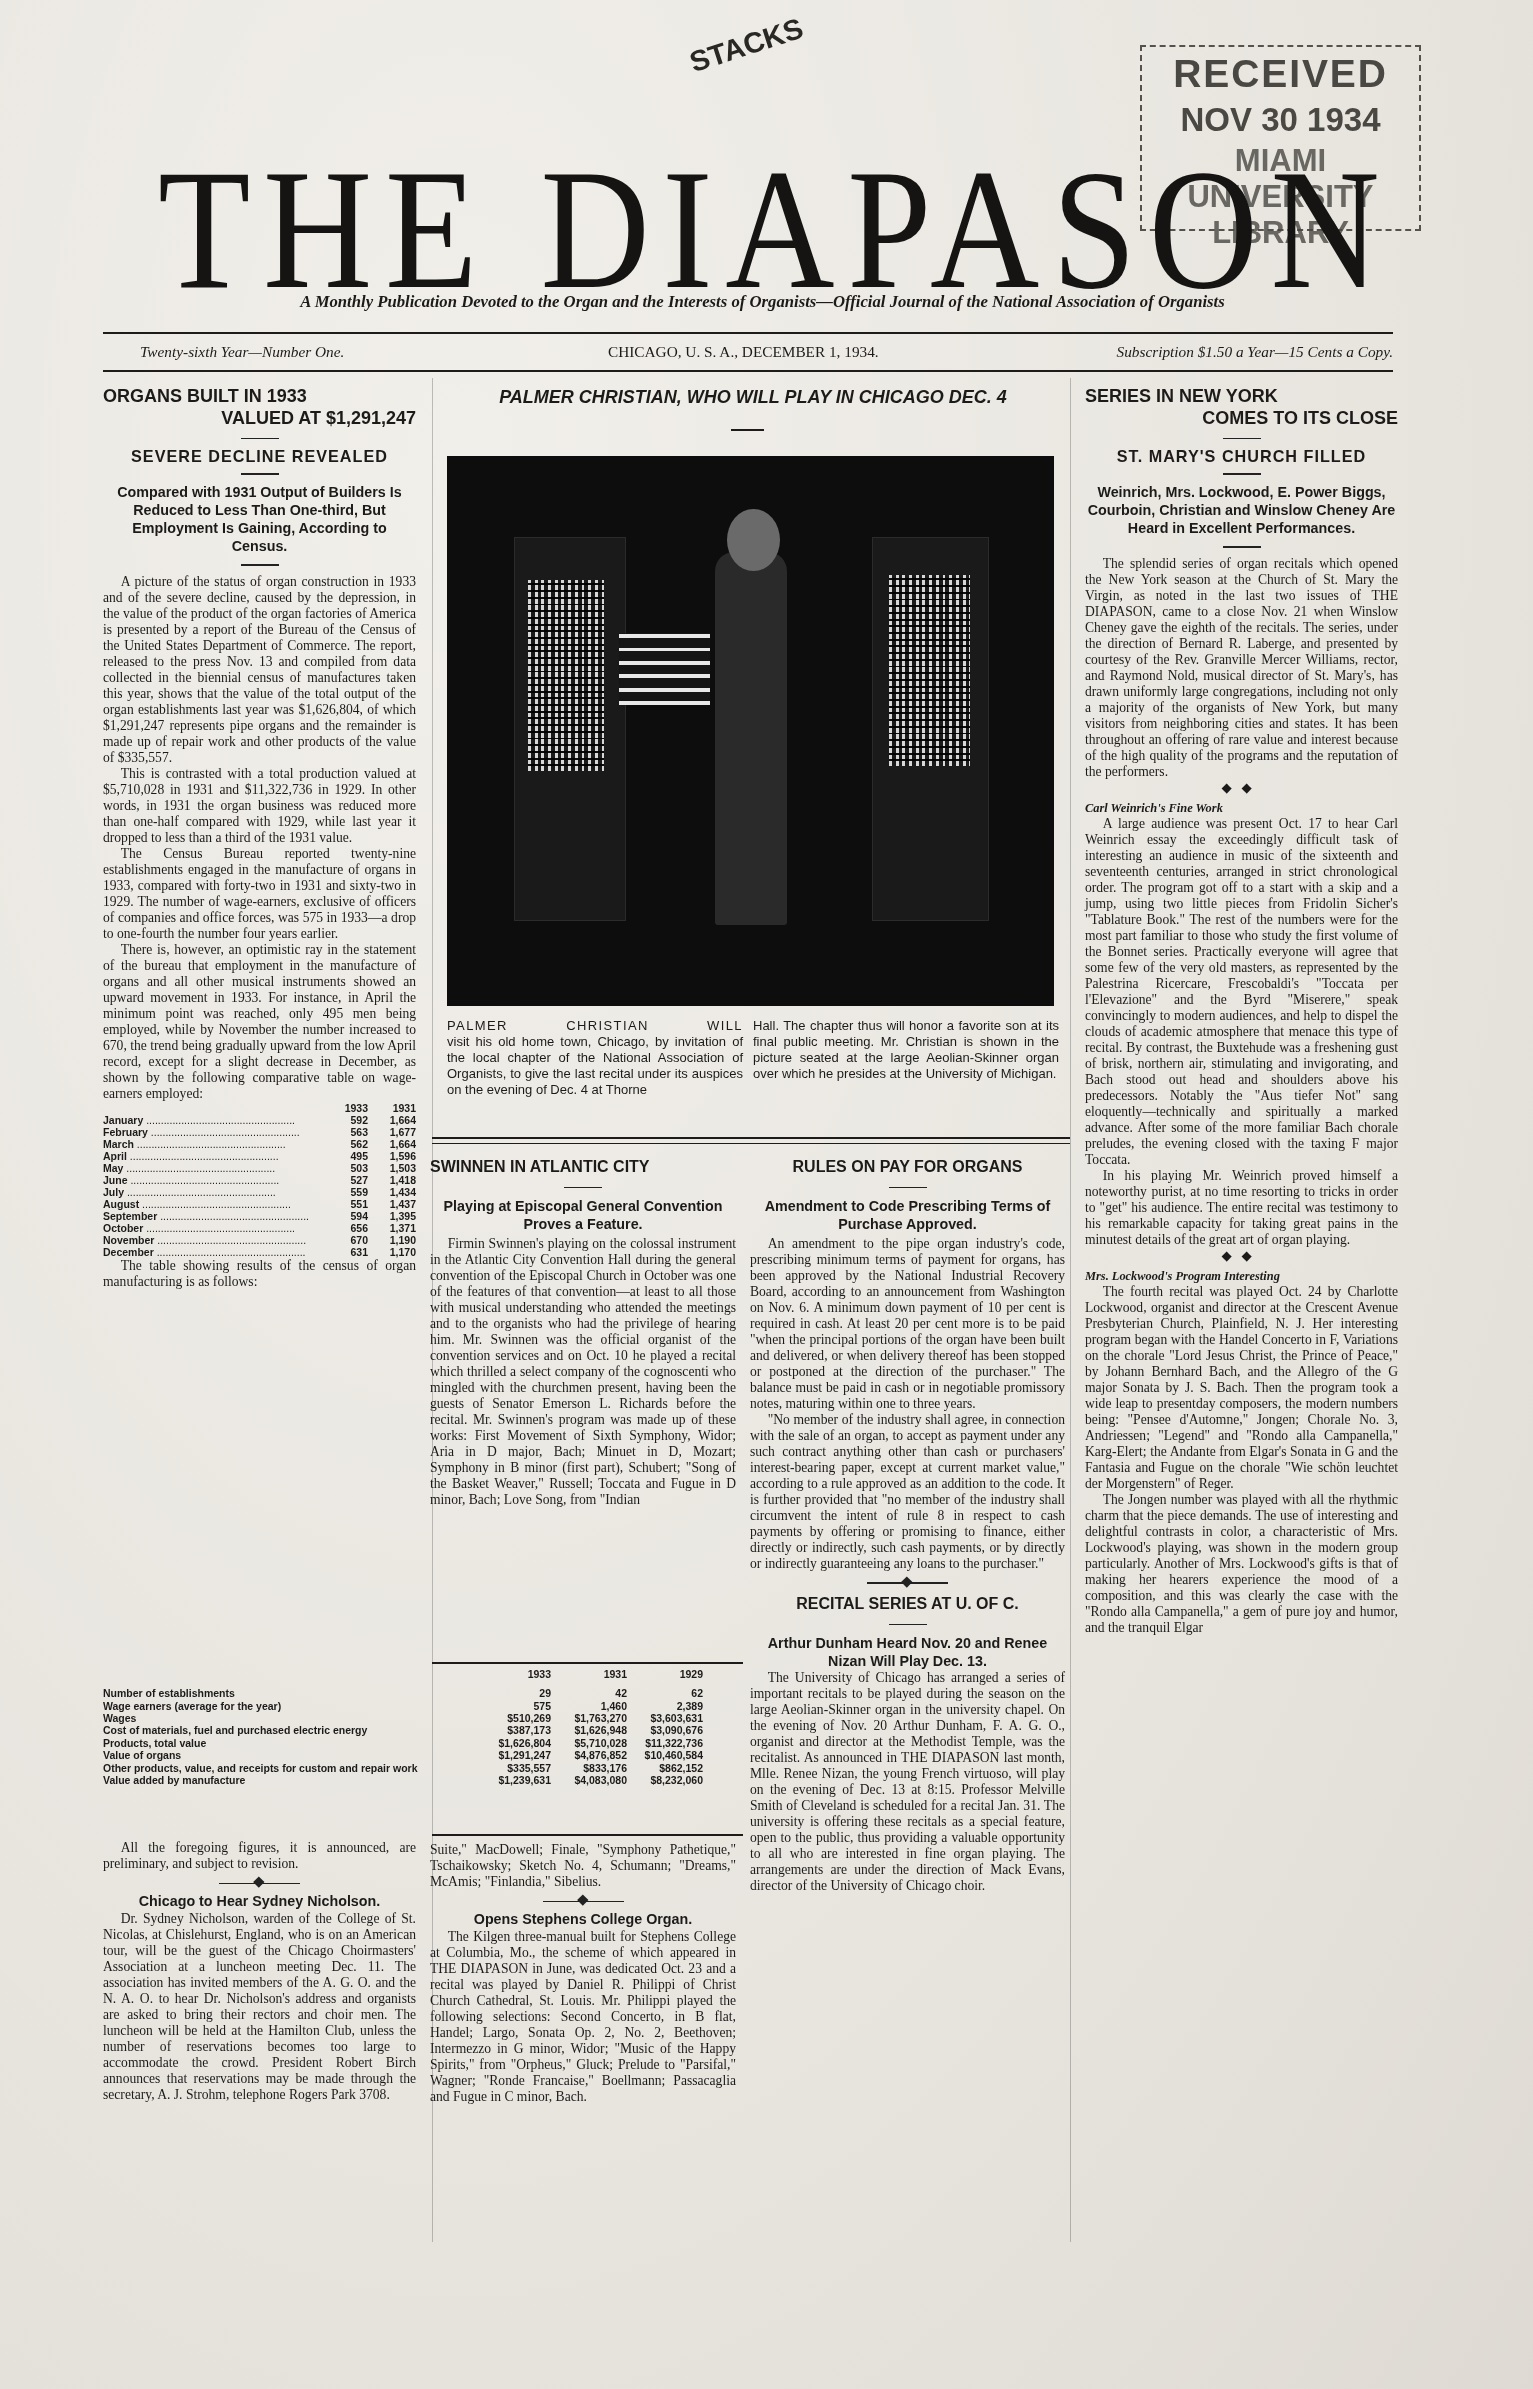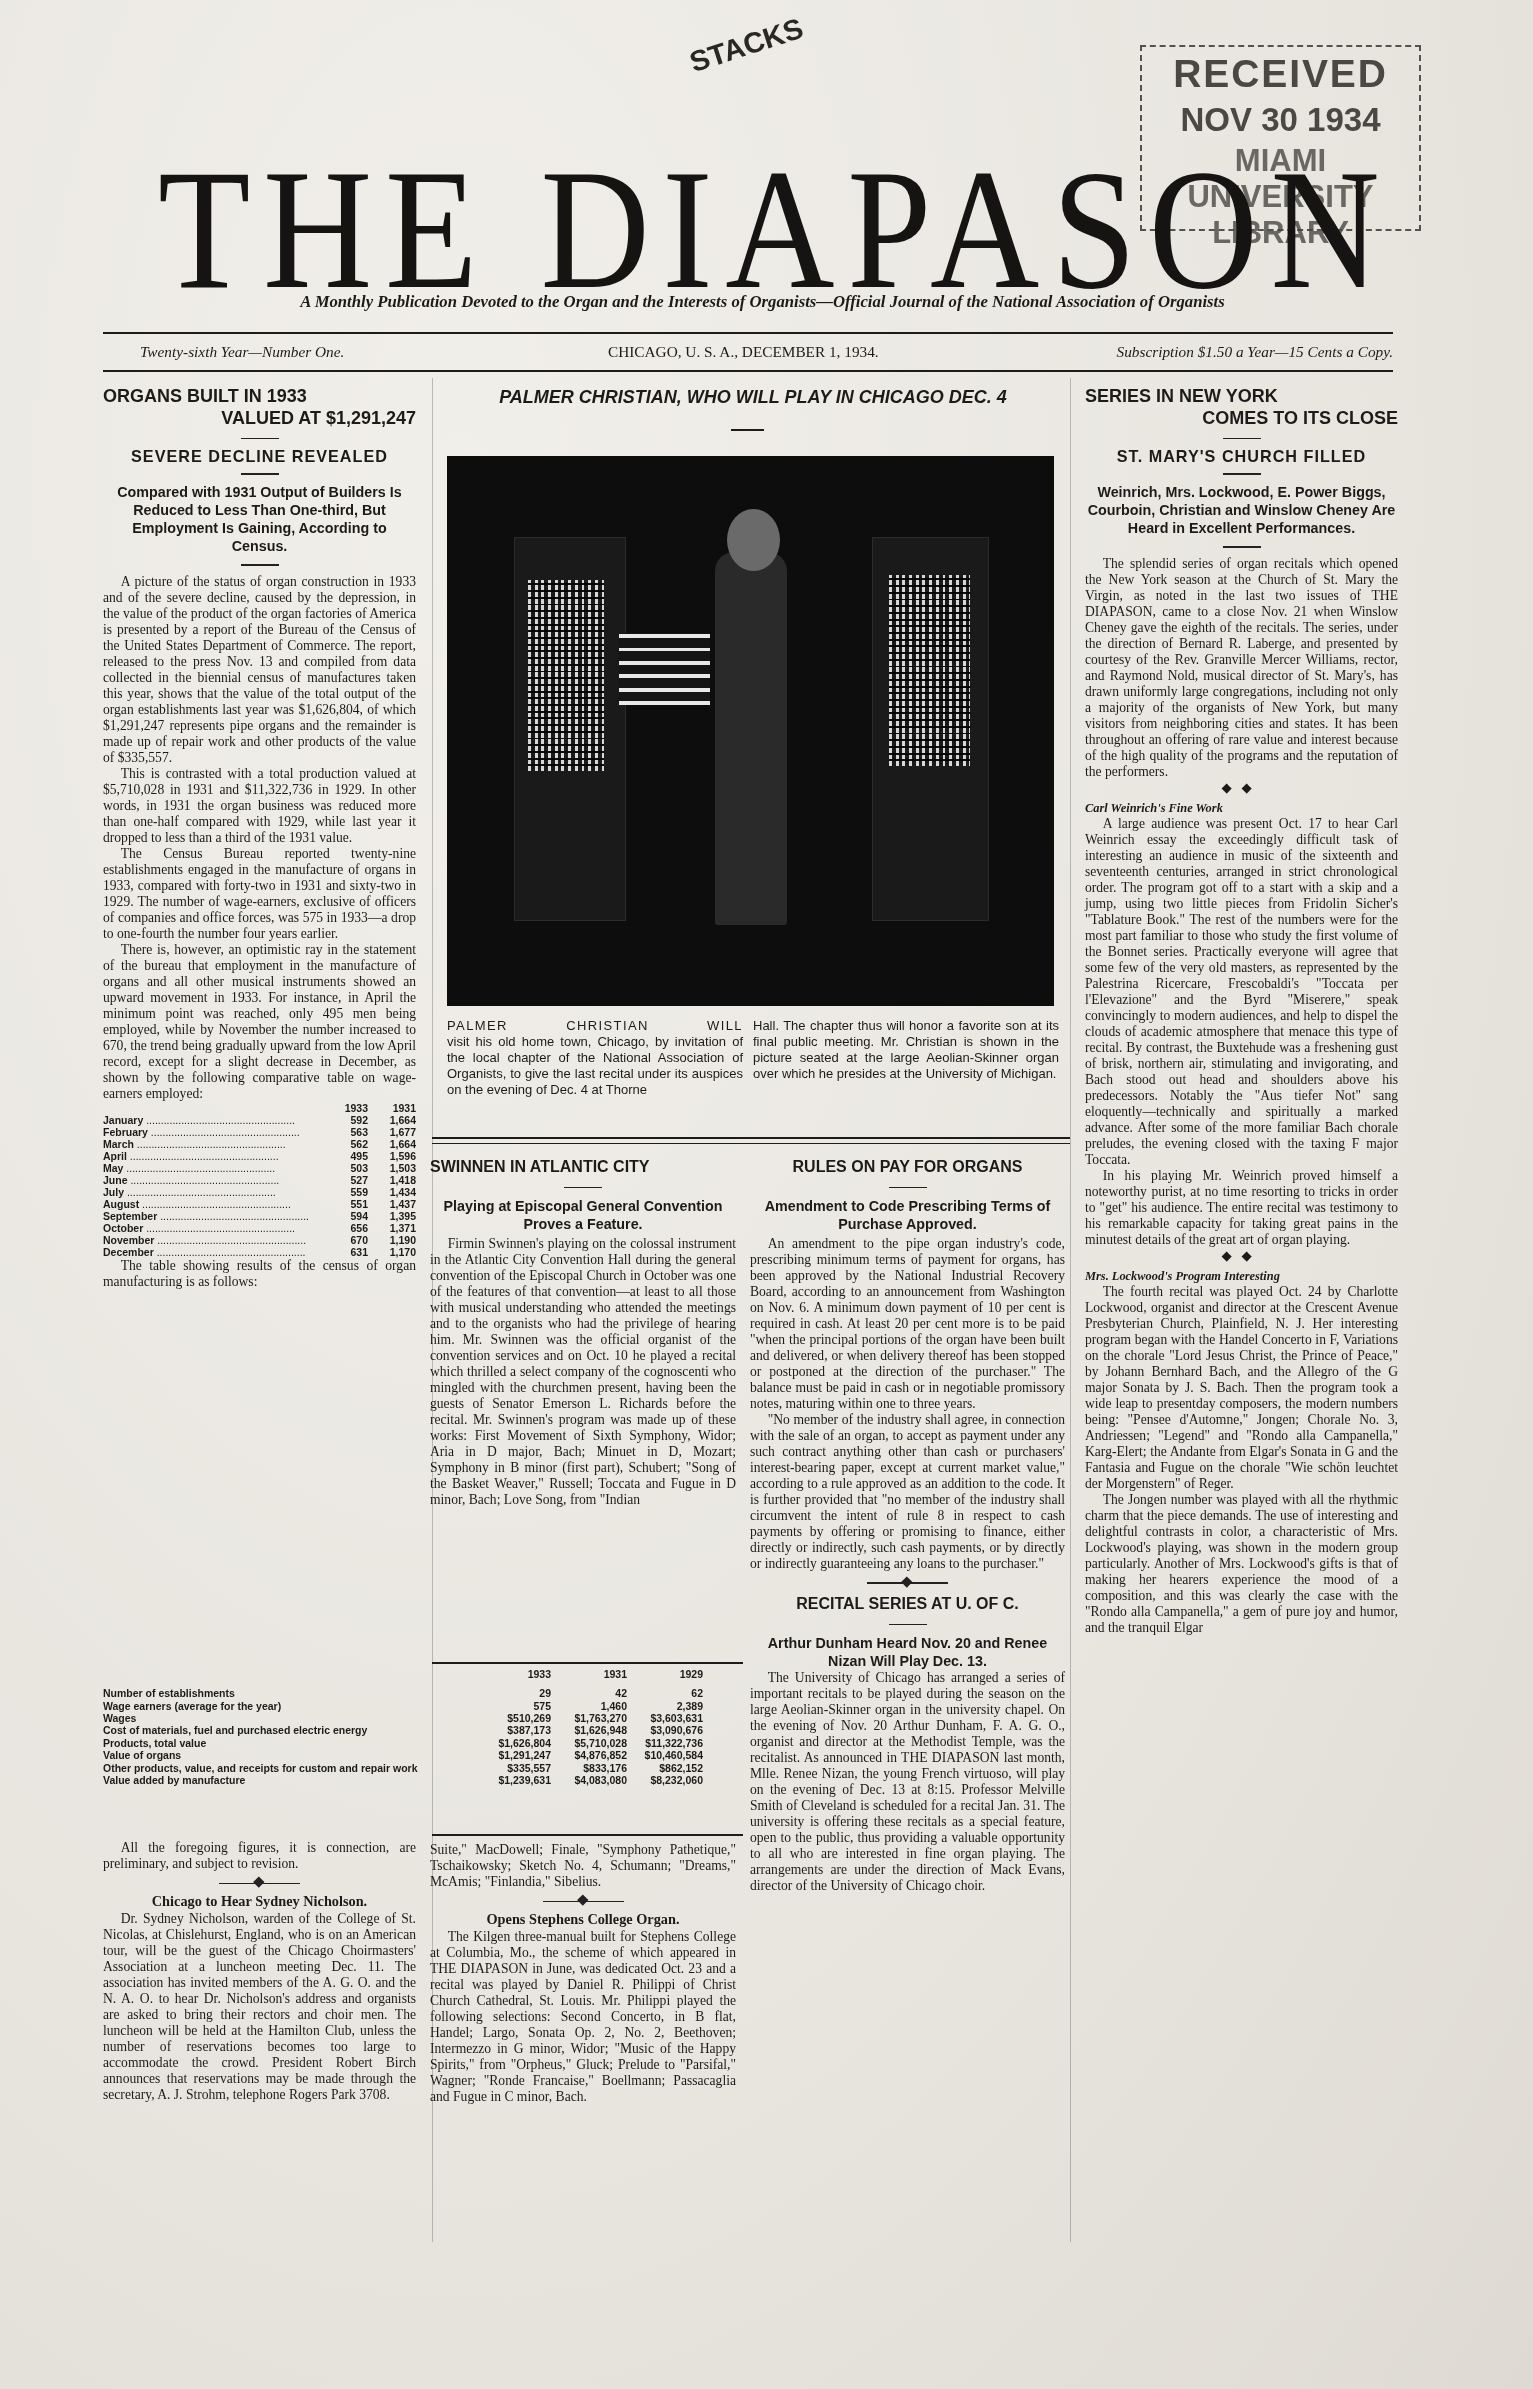--- a/index.html
+++ b/index.html
@@ -25,21 +25,21 @@
   .col{position:absolute;font-size:13.6px;line-height:16px;text-align:justify;}
   .col p{margin:0;text-indent:1.3em;}
   .hd1{font-family:"Liberation Sans",sans-serif;font-weight:bold;font-size:18px;line-height:22px;text-transform:uppercase;}
   .hd2{font-family:"Liberation Sans",sans-serif;font-weight:bold;font-size:16.2px;text-align:center;letter-spacing:1px;}
   .deck{font-weight:bold;font-size:14.3px;line-height:18px;text-align:center;font-family:"Liberation Sans",sans-serif;}
   .dash{width:38px;height:1.9px;background:#222;margin:8.6px auto;}
   .orn{height:1.9px;width:81px;background:#222;margin:10.5px auto 8.6px;position:relative;}
   .orn::after{content:"";position:absolute;left:36px;top:-4.3px;width:7.6px;height:7.6px;background:#222;transform:rotate(45deg);}
   .sub-it{font-style:italic;font-weight:bold;font-size:12.4px;margin-top:3.8px;}
   .dots{text-align:center;font-size:13.4px;letter-spacing:9.6px;}
-  .hd3{font-weight:bold;font-family:Liberation Serif, serif;font-size:14.3px;text-align:center;margin-bottom:1.9px;}
+  .hd3{font-weight:bold;font-family:Liberation Sans, sans-serif;font-size:14.3px;text-align:center;margin-bottom:1.9px;}
   table.emp{width:100%;border-collapse:collapse;font-family:"Liberation Sans",sans-serif;font-size:10.5px;line-height:12px;font-weight:bold;}
   table.emp td{padding:0;}
   table.emp td.n{text-align:right;width:48px;}
   table.emp td.lbl{overflow:hidden;white-space:nowrap;}
   table.emp td.lbl::after{content:" ...................................................";font-weight:normal;}
   table.census{position:absolute;left:103px;top:1668px;width:600px;border-collapse:collapse;font-family:"Liberation Sans",sans-serif;font-size:10.5px;line-height:12.4px;font-weight:bold;}
   table.census td{padding:0;vertical-align:bottom;}
   table.census td.n{text-align:right;width:76px;}
   table.census td.lbl{white-space:nowrap;overflow:hidden;max-width:282px;}
   .photo{left:447px;top:456px;width:607px;height:550px;background:#0d0d0d;overflow:hidden;}
@@ -216,21 +216,21 @@
           <td class="lbl">Value added by manufacture</td>
           <td class="n">$1,239,631</td>
           <td class="n">$4,083,080</td>
           <td class="n">$8,232,060</td>
         </tr>
   </tbody>
     </table>
   <div class="rule" style="left:432px;top:1834px;width:311px;height:1.9px;"></div>
 
   <div class="col" style="left:103px;top:1840px;width:313px;">
-    <p>All the foregoing figures, it is connection, are preliminary, and subject to revision.</p>
+    <p>All the foregoing figures, it is announced, are preliminary, and subject to revision.</p>
     <div class="orn"></div>
     <div class="hd3">Chicago to Hear Sydney Nicholson.</div>
     <p>Dr. Sydney Nicholson, warden of the College of St. Nicolas, at Chislehurst, England, who is on an American tour, will be the guest of the Chicago Choirmasters' Association at a luncheon meeting Dec. 11. The association has invited members of the A. G. O. and the N. A. O. to hear Dr. Nicholson's address and organists are asked to bring their rectors and choir men. The luncheon will be held at the Hamilton Club, unless the number of reservations becomes too large to accommodate the crowd. President Robert Birch announces that reservations may be made through the secretary, A. J. Strohm, telephone Rogers Park 3708.</p>
   </div>
 
   <div class="abs" style="left:435px;top:387px;width:636px;text-align:center;font-family:'Liberation Sans',sans-serif;font-style:italic;font-weight:bold;font-size:18px;white-space:nowrap;">PALMER CHRISTIAN, WHO WILL PLAY IN CHICAGO DEC. 4</div>
   <div class="rule" style="left:731px;top:429px;width:33px;height:1.9px;"></div>
   <div class="abs photo" title="Palmer Christian seated at the Aeolian-Skinner organ console">
     <div class="cab" style="left:67px;top:81px;width:110px;height:382px;"></div>
     <div class="pipes" style="left:81px;top:124px;width:76px;height:191px;"></div>

